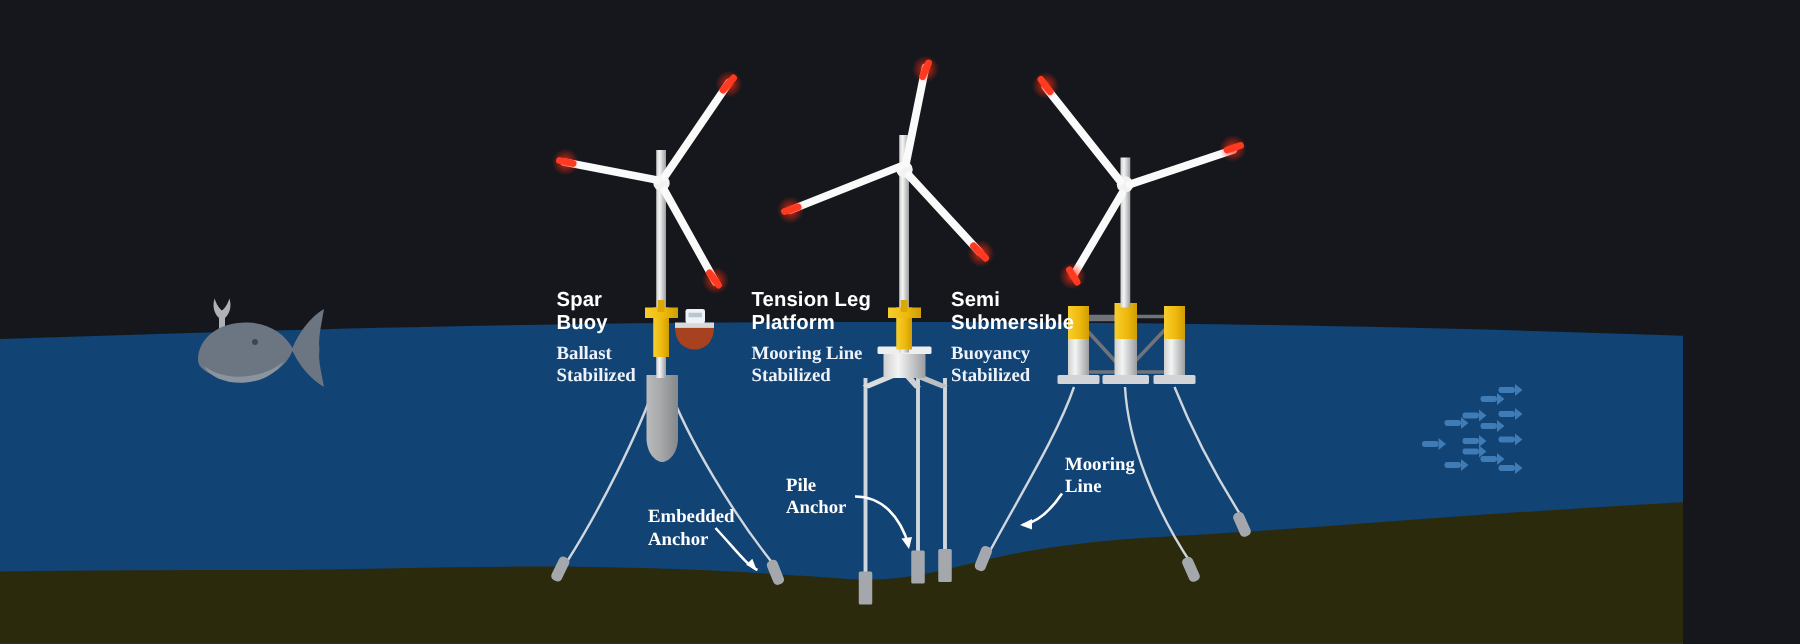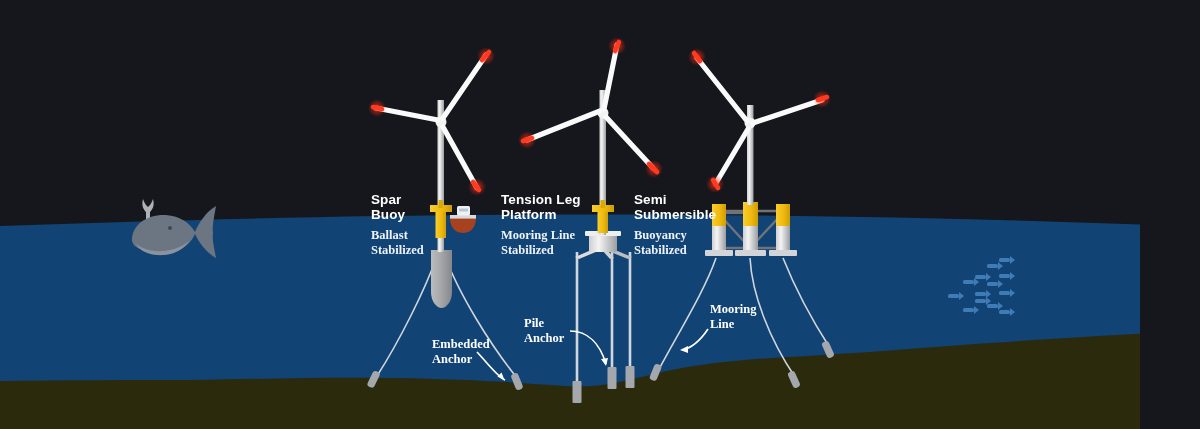--- a/index.html
+++ b/index.html
@@ -2,21 +2,20 @@
 <html><head>
 <meta charset="utf-8">
 <style>
   html,body{margin:0;padding:0;background:#15171c;}
   #stage{
     position:relative;
     width:1122px;height:429px;
     overflow:hidden;
     background:#a3a3a3;
     font-family:"Liberation Sans",sans-serif;
-    padding-left:18px;
   }
   #scene{position:absolute;inset:0;width:1200px;height:429px;display:block;}
 
   .ttl{
     font-family:"Liberation Sans",sans-serif;
     font-weight:bold;
     font-size:13.5px;
     fill:#ffffff;
     letter-spacing:.1px;
   }

